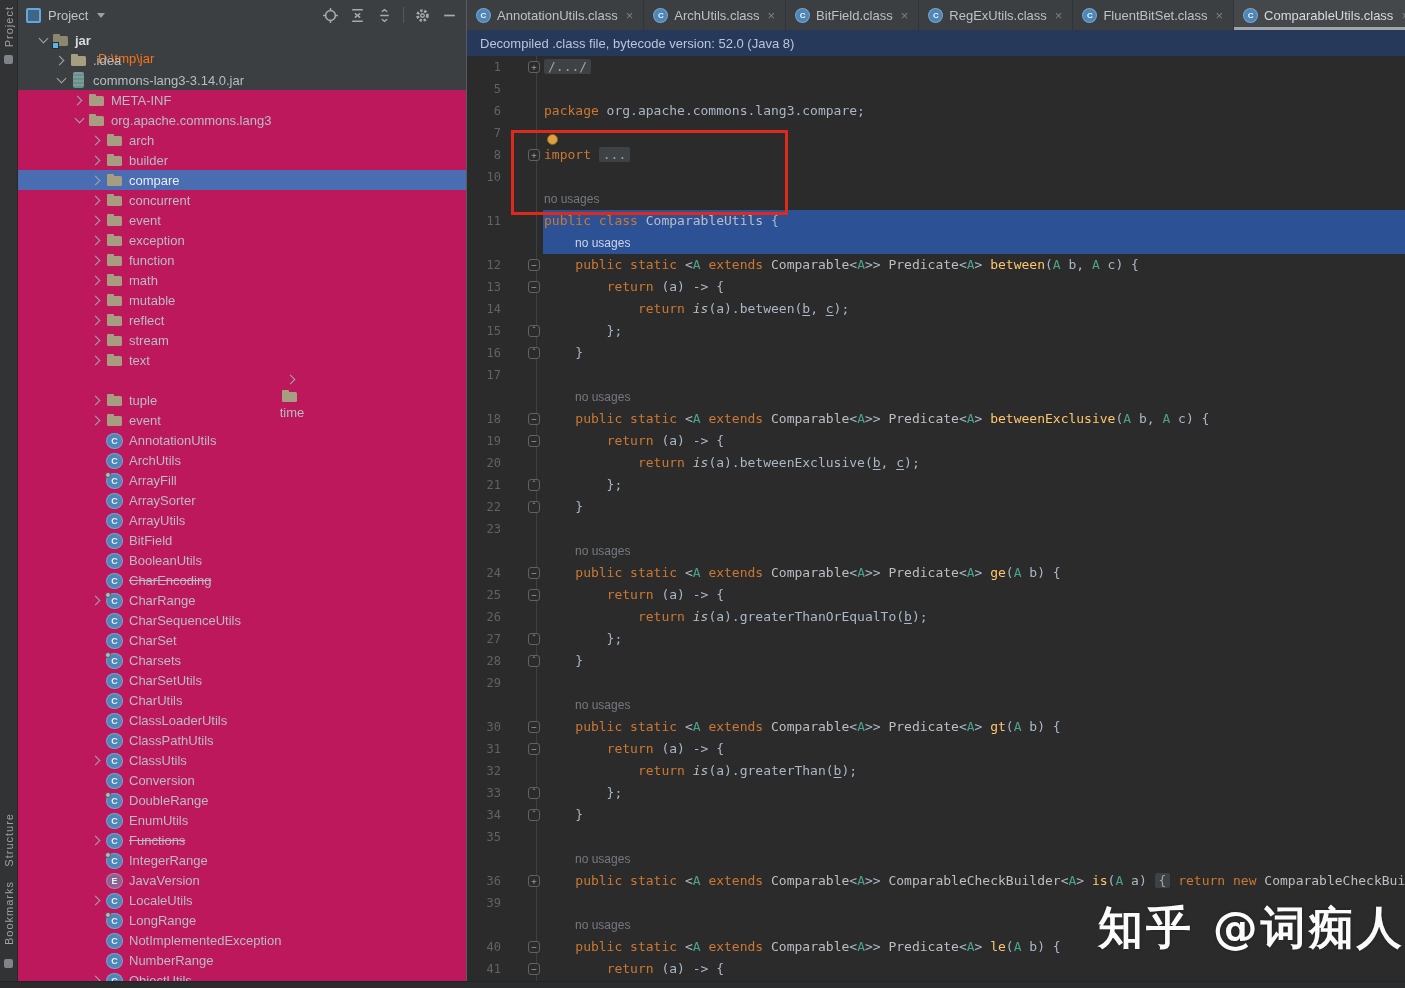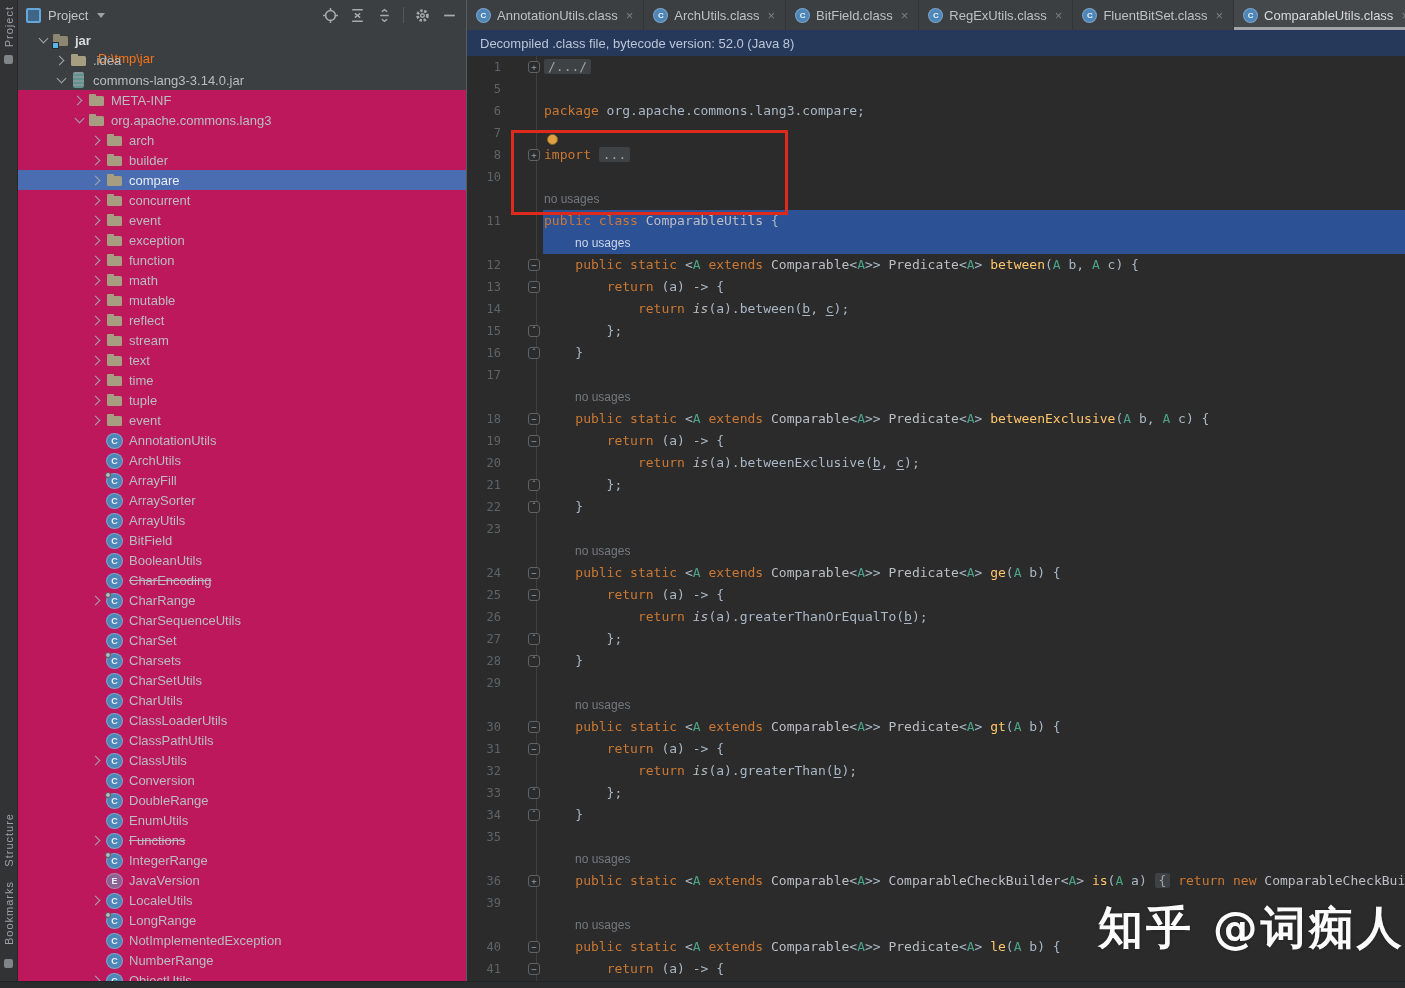--- a/index.html
+++ b/index.html
@@ -255,21 +255,21 @@
           <span class="ticon folder-i"></span>
           <span class="tlabel">stream</span>
         </div>
         <div class="trow lib" style="padding-left: 70px;">
           <span class="chev-slot">
             <span class="chev c"></span>
           </span>
           <span class="ticon folder-i"></span>
           <span class="tlabel">text</span>
         </div>
-        <div class="trow lib" style="padding-left: 70px;">
+        <div class="trow lib" style="padding-left: 100px; flex-direction: column;">
           <span class="chev-slot">
             <span class="chev c"></span>
           </span>
           <span class="ticon folder-i"></span>
           <span class="tlabel">time</span>
         </div>
         <div class="trow lib" style="padding-left: 70px;">
           <span class="chev-slot">
             <span class="chev c"></span>
           </span>

